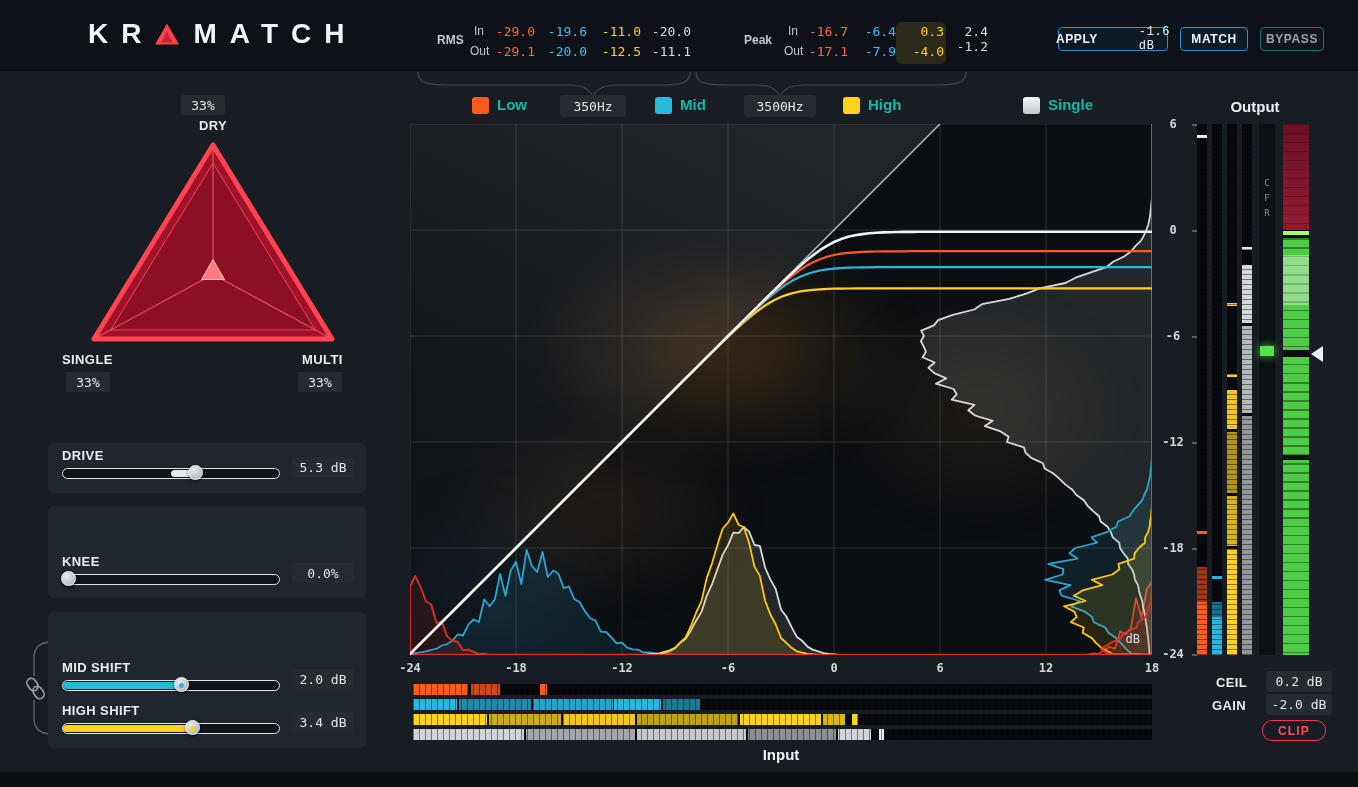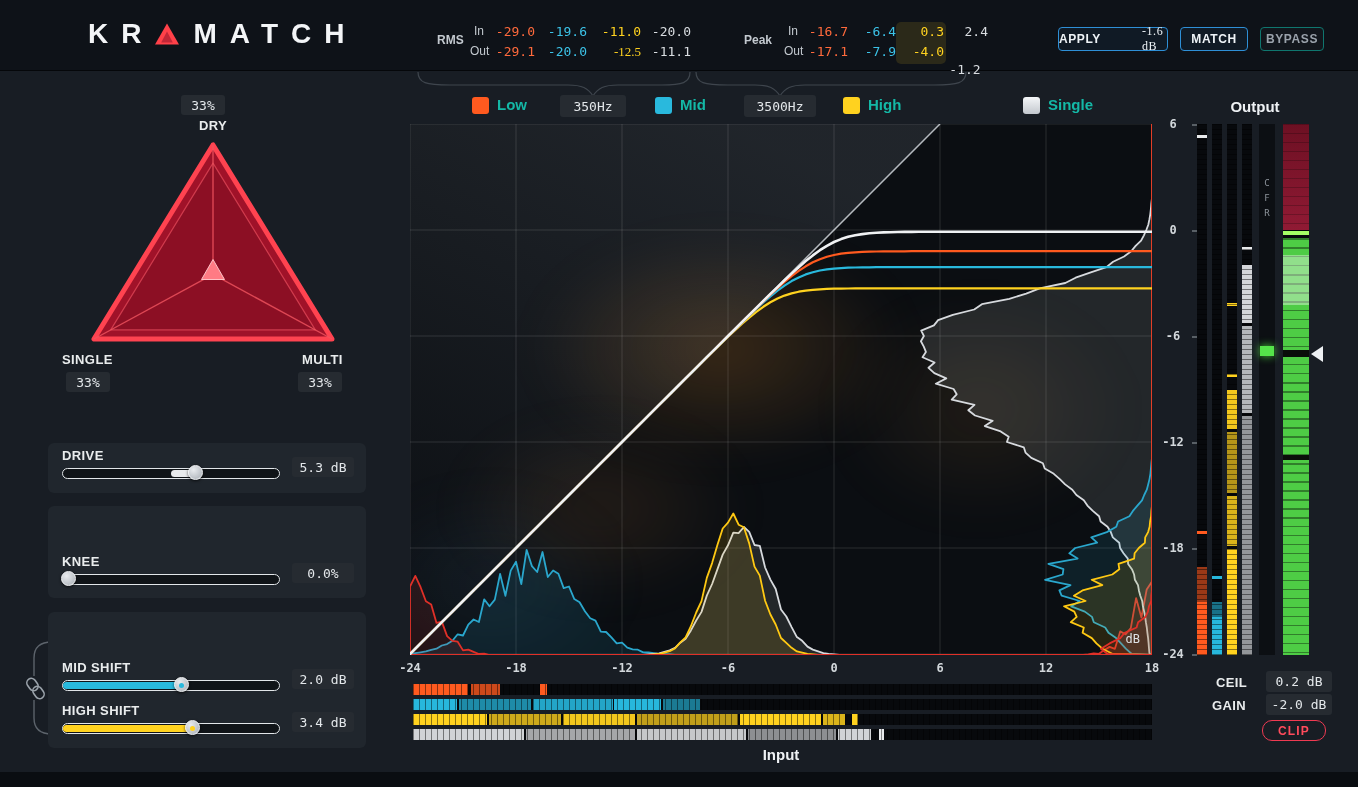--- a/index.html
+++ b/index.html
@@ -14,21 +14,21 @@
   #logo svg{margin:0 13px 0 0;}
   .hmblock{position:absolute;top:21px;height:44px;}
   .hm-label{position:absolute;font-size:12px;color:#c3c9cf;font-weight:700;}
   .hm-io{position:absolute;font-size:12px;color:#c3c9cf;}
   .hv{position:absolute;width:46px;text-align:right;font-family:"DejaVu Sans Mono",monospace;font-size:13px;}
   .c0{color:#ff6a3c}.c1{color:#3cc3e8}.c2{color:#ffd21f}.c3{color:#d9dde1}
   .hm-hl{position:absolute;top:1px;height:42px;background:rgba(255,210,31,0.12);border-radius:5px;}
   .hbtn{position:absolute;top:27px;height:24px;box-sizing:border-box;border-radius:4px;display:flex;align-items:center;justify-content:center;gap:8px;font-size:12px;font-weight:700;letter-spacing:.6px;color:#eef3f7;cursor:pointer;}
   .hbtn.blue{border:1px solid #2e8fd6;background:rgba(46,143,214,0.07);}
   .hbtn.gray{border:1px solid #0f766e;color:#9aa2ab;background:rgba(255,255,255,0.02);}
-  .hbtn .bval{font-family:Liberation Serif, serif;font-weight:400;}
+  .hbtn .bval{font-family:Liberation Mono, monospace;font-weight:400;}
 
   
   .vbox{position:absolute;background:#262b31;border-radius:3px;color:#e3e7ea;
         font-family:"DejaVu Sans Mono",monospace;font-size:13px;display:flex;align-items:center;justify-content:center;}
   .lbl{position:absolute;font-size:13px;font-weight:700;letter-spacing:.4px;color:#e9eced;}
 
   
   .panel{position:absolute;left:48px;width:318px;background:#20262d;border-radius:6px;}
   .slider-row{position:absolute;left:0;width:100%;height:44px;}
   .s-label{position:absolute;left:14px;top:2px;font-size:13px;font-weight:700;letter-spacing:.4px;color:#e9eced;}
@@ -117,37 +117,37 @@
       <span class="hm-label" style="left:0;top:12px;">RMS</span>
       <span class="hm-io" style="left:37px;top:3px;">In</span>
       <span class="hm-io" style="left:33px;top:23px;">Out</span>
       <div class="hm-hl" style="left:156px;"></div>
       <span class="hv c0" style="left:52px;top:3px;">-29.0</span>
       <span class="hv c1" style="left:104px;top:3px;">-19.6</span>
       <span class="hv c2" style="left:158px;top:3px;">-11.0</span>
       <span class="hv c3" style="left:208px;top:3px;">-20.0</span>
       <span class="hv c0" style="left:52px;top:23px;">-29.1</span>
       <span class="hv c1" style="left:104px;top:23px;">-20.0</span>
-      <span class="hv c2" style="left:158px;top:23px;font-family:Liberation Serif, serif;">-12.5</span>
+      <span class="hv c2" style="left:158px;top:23px;">-12.5</span>
       <span class="hv c3" style="left:208px;top:23px;">-11.1</span>
     </div>
 
     <div class="hmblock" style="left:744px;width:250px;">
       <span class="hm-label" style="left:0;top:12px;">Peak</span>
       <span class="hm-io" style="left:44px;top:3px;">In</span>
       <span class="hm-io" style="left:40px;top:23px;">Out</span>
       <div class="hm-hl" style="left:152px;width:50px;"></div>
       <span class="hv c0" style="left:58px;top:3px;">-16.7</span>
       <span class="hv c1" style="left:106px;top:3px;">-6.4</span>
       <span class="hv c2" style="left:154px;top:3px;">0.3</span>
       <span class="hv c3" style="left:198px;top:3px;">2.4</span>
       <span class="hv c0" style="left:58px;top:23px;">-17.1</span>
       <span class="hv c1" style="left:106px;top:23px;">-7.9</span>
       <span class="hv c2" style="left:154px;top:23px;">-4.0</span>
-      <span class="hv c3" style="left:198px;top:41px;text-align:center;">-1.2</span>
+      <span class="hv c3" style="left:198px;top:18px;">-1.2</span>
     </div>
 
     <div class="hbtn blue" style="left:1058px;width:110px;gap:41px;">
       <span>APPLY</span>
       <span class="bval">-1.6 dB</span>
     </div>
     <div class="hbtn blue" style="left:1180px;width:68px;">
       <span>MATCH</span>
     </div>
     <div class="hbtn gray" style="left:1260px;width:64px;">

